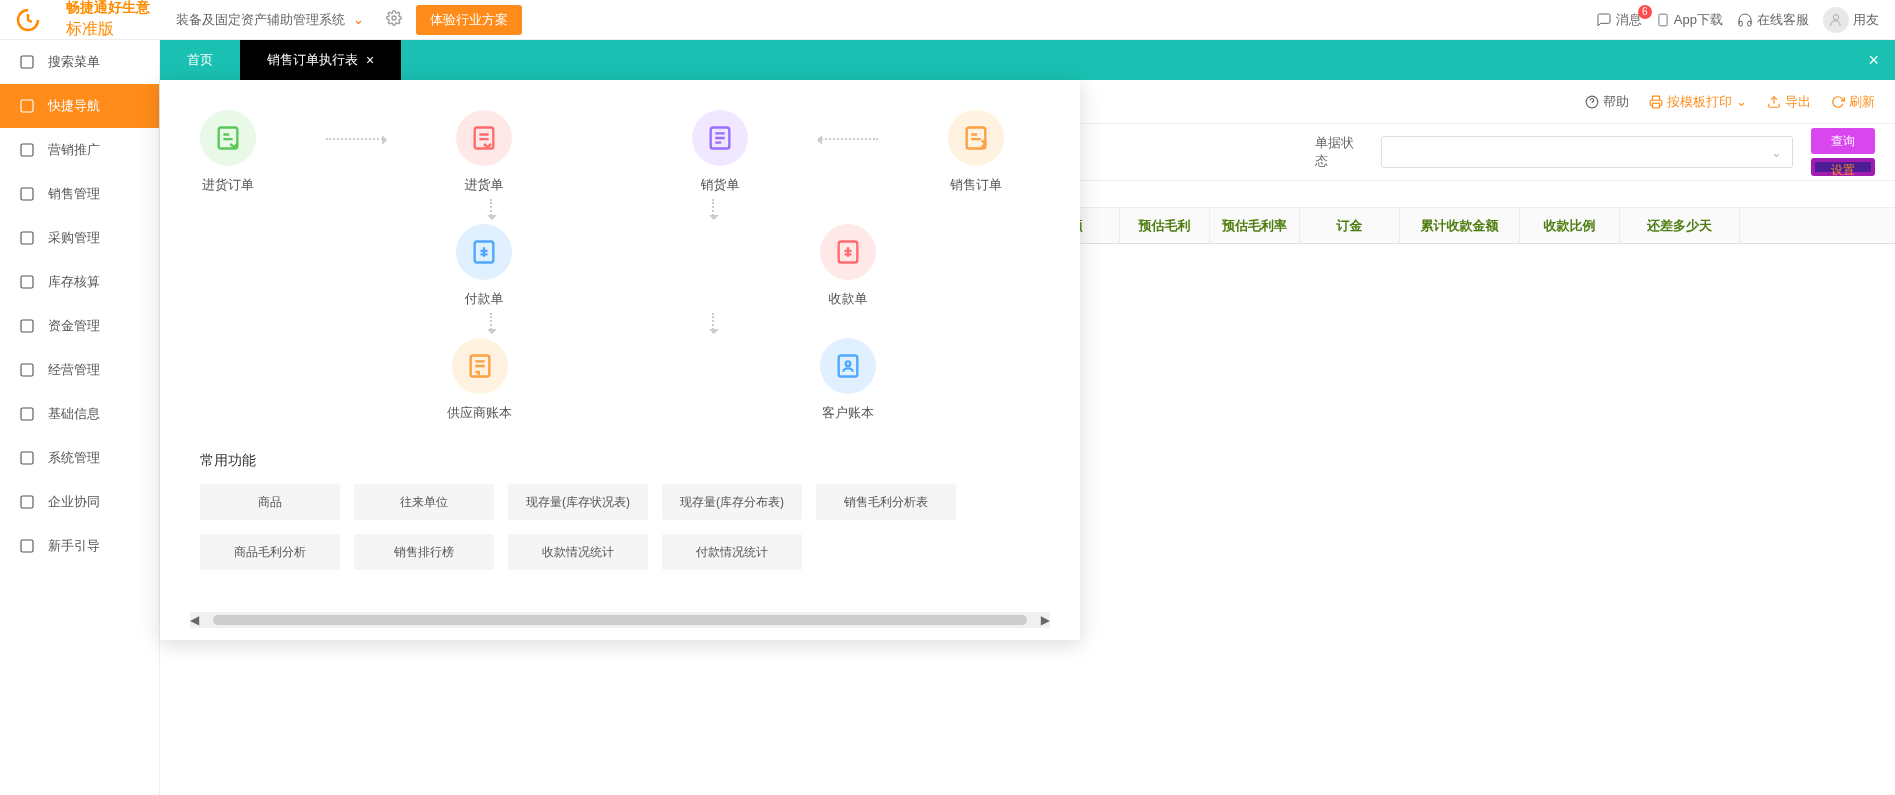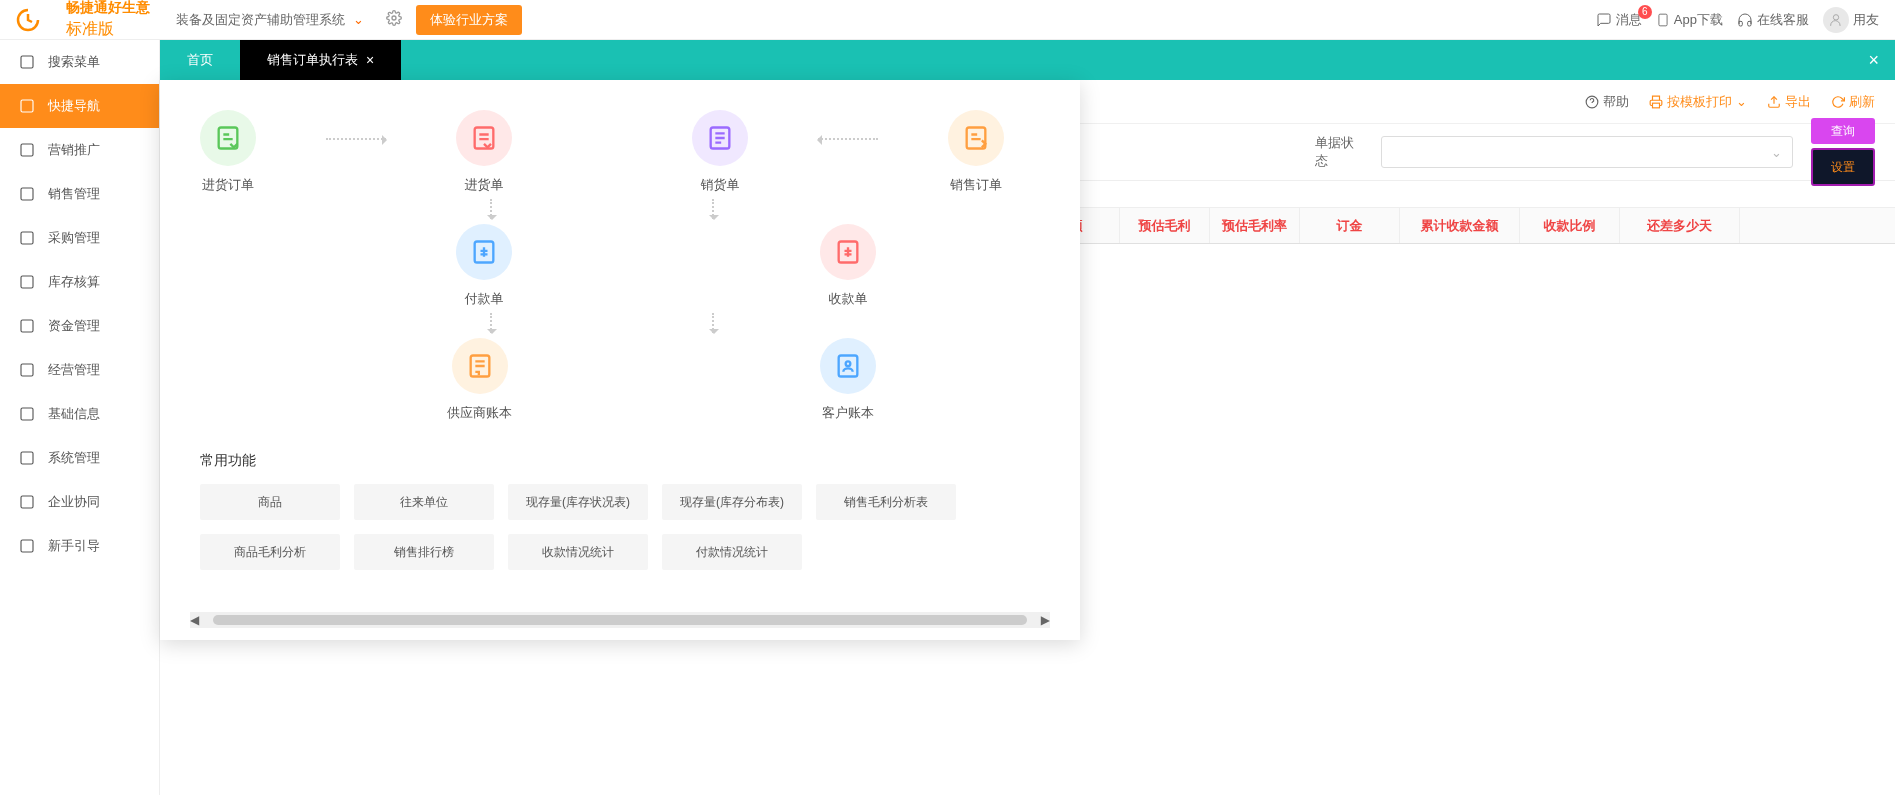--- a/index.html
+++ b/index.html
@@ -42,28 +42,28 @@
 .toolbar-item.orange{color:#ff8c1a;}
 
 
 .filter-row{height:56px;display:flex;align-items:center;padding:0 20px;gap:18px;}
 .date-input{display:flex;align-items:center;border:1px solid #ddd;border-radius:3px;height:32px;padding:0 10px;color:#bbb;width:190px;justify-content:space-between;}
 .date-sep{color:#999;}
 .status-label{color:#666;margin-left:260px;}
 .status-select{border:1px solid #ddd;height:32px;border-radius:3px;width:450px;display:flex;align-items:center;justify-content:flex-end;padding:0 10px;color:#bbb;}
 .btn-stack{display:flex;flex-direction:column;gap:4px;margin-left:auto;}
 .query-btn{background:#d946ef;color:#fff;border:none;width:64px;height:26px;border-radius:3px;cursor:pointer;font-size:12px;}
-.settings-btn{background:#0f172a;color:#ff8c1a;border:2px solid #a21caf;width:64px;height:38px;border-radius:3px;cursor:pointer;font-size:12px;}
+.settings-btn{background:#4c1d95;color:#ff8c1a;border:4px solid #a21caf;width:64px;height:18px;border-radius:3px;cursor:pointer;font-size:12px;}
 
 
 .more-row{height:28px;border:1px solid #eee;border-left:none;border-right:none;display:flex;align-items:center;padding-left:720px;color:#999;font-size:12px;cursor:pointer;}
 
 
 .table-header{display:flex;height:36px;border-bottom:1px solid #e0e0e0;background:#fafafa;}
-.th{flex:0 0 auto;display:flex;align-items:center;justify-content:center;font-size:13px;color:#ef4444;border-right:1px solid #eee;font-weight:bold;}
+.th{flex:0 0 auto;display:flex;align-items:center;justify-content:center;font-size:13px;color:#4d7c0f;border-right:1px solid #eee;font-weight:bold;}
 
 
 .no-data{text-align:center;color:#999;margin-top:380px;font-size:13px;}
 
 
 .mega-panel{position:absolute;left:160px;top:80px;width:920px;height:560px;background:#fff;box-shadow:0 4px 20px rgba(0,0,0,.15);padding:30px 40px 20px;}
 .flow-row{display:flex;align-items:flex-start;gap:70px;}
 .flow-node{display:flex;flex-direction:column;align-items:center;gap:10px;cursor:pointer;}
 .node-circle{width:56px;height:56px;border-radius:50%;display:flex;align-items:center;justify-content:center;}
 .node-circle svg{width:28px;height:28px;}

